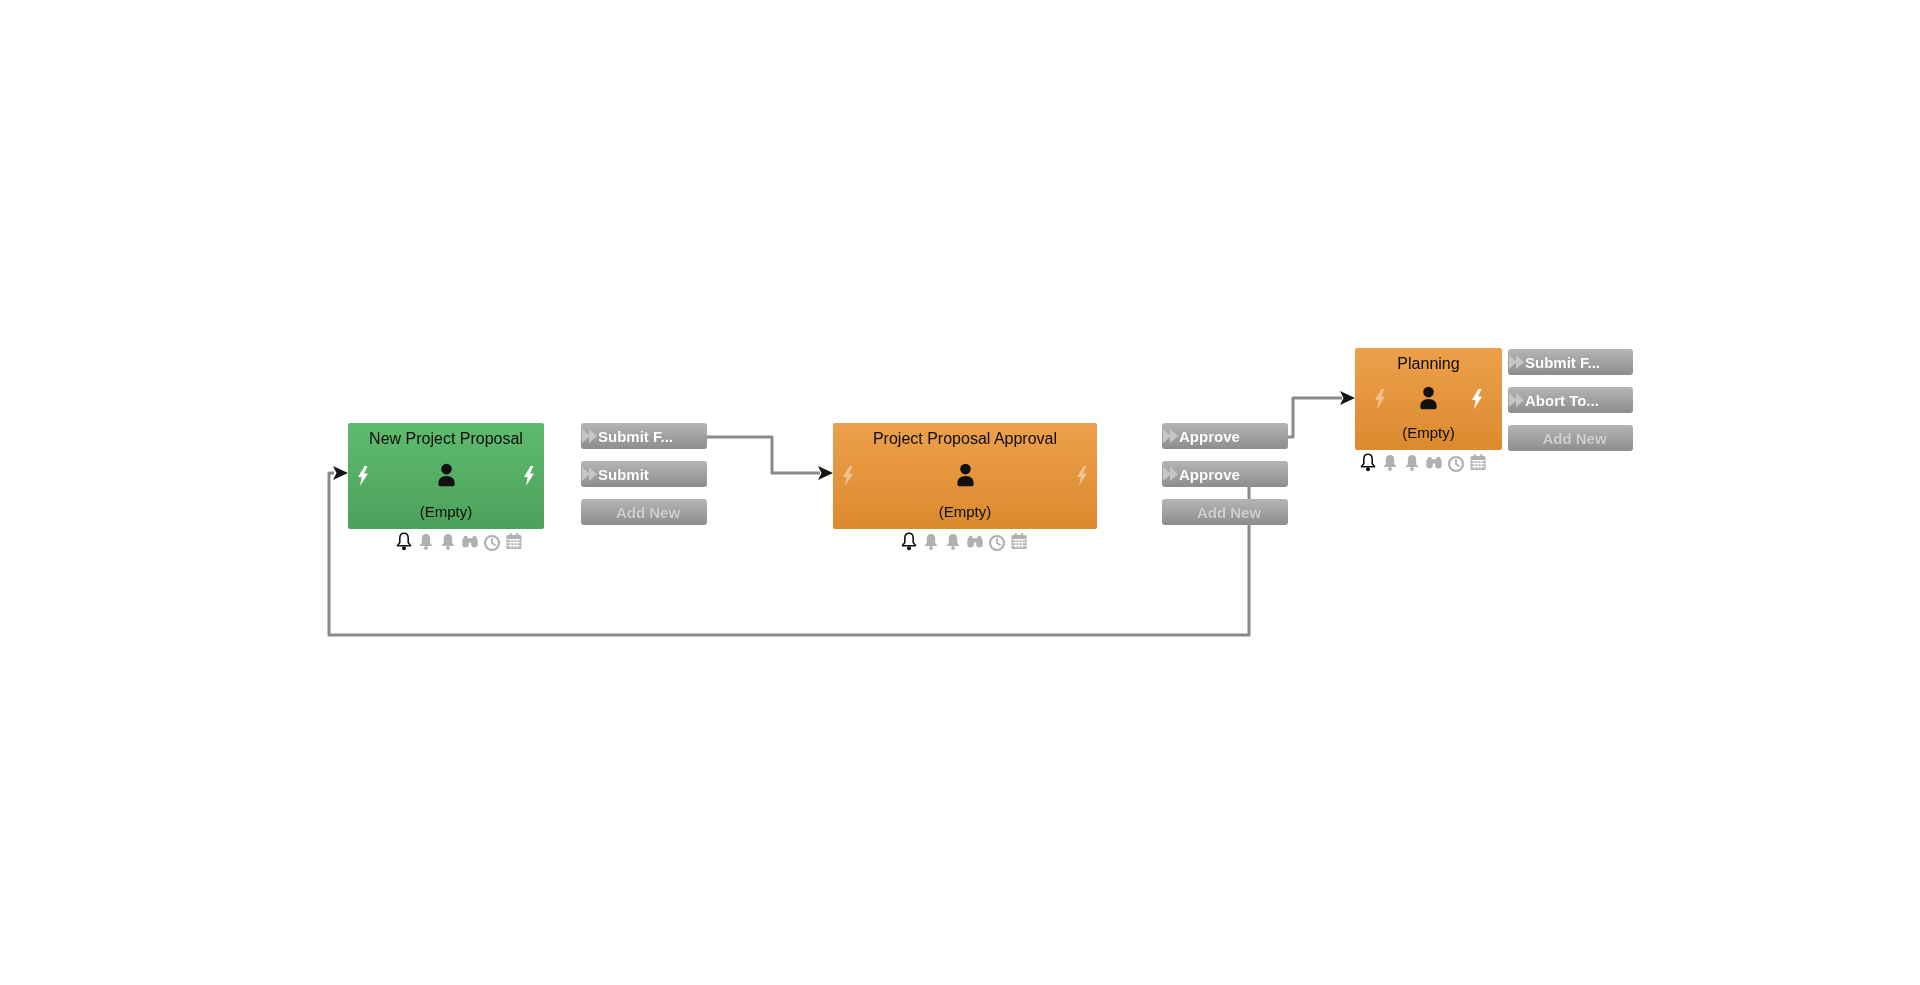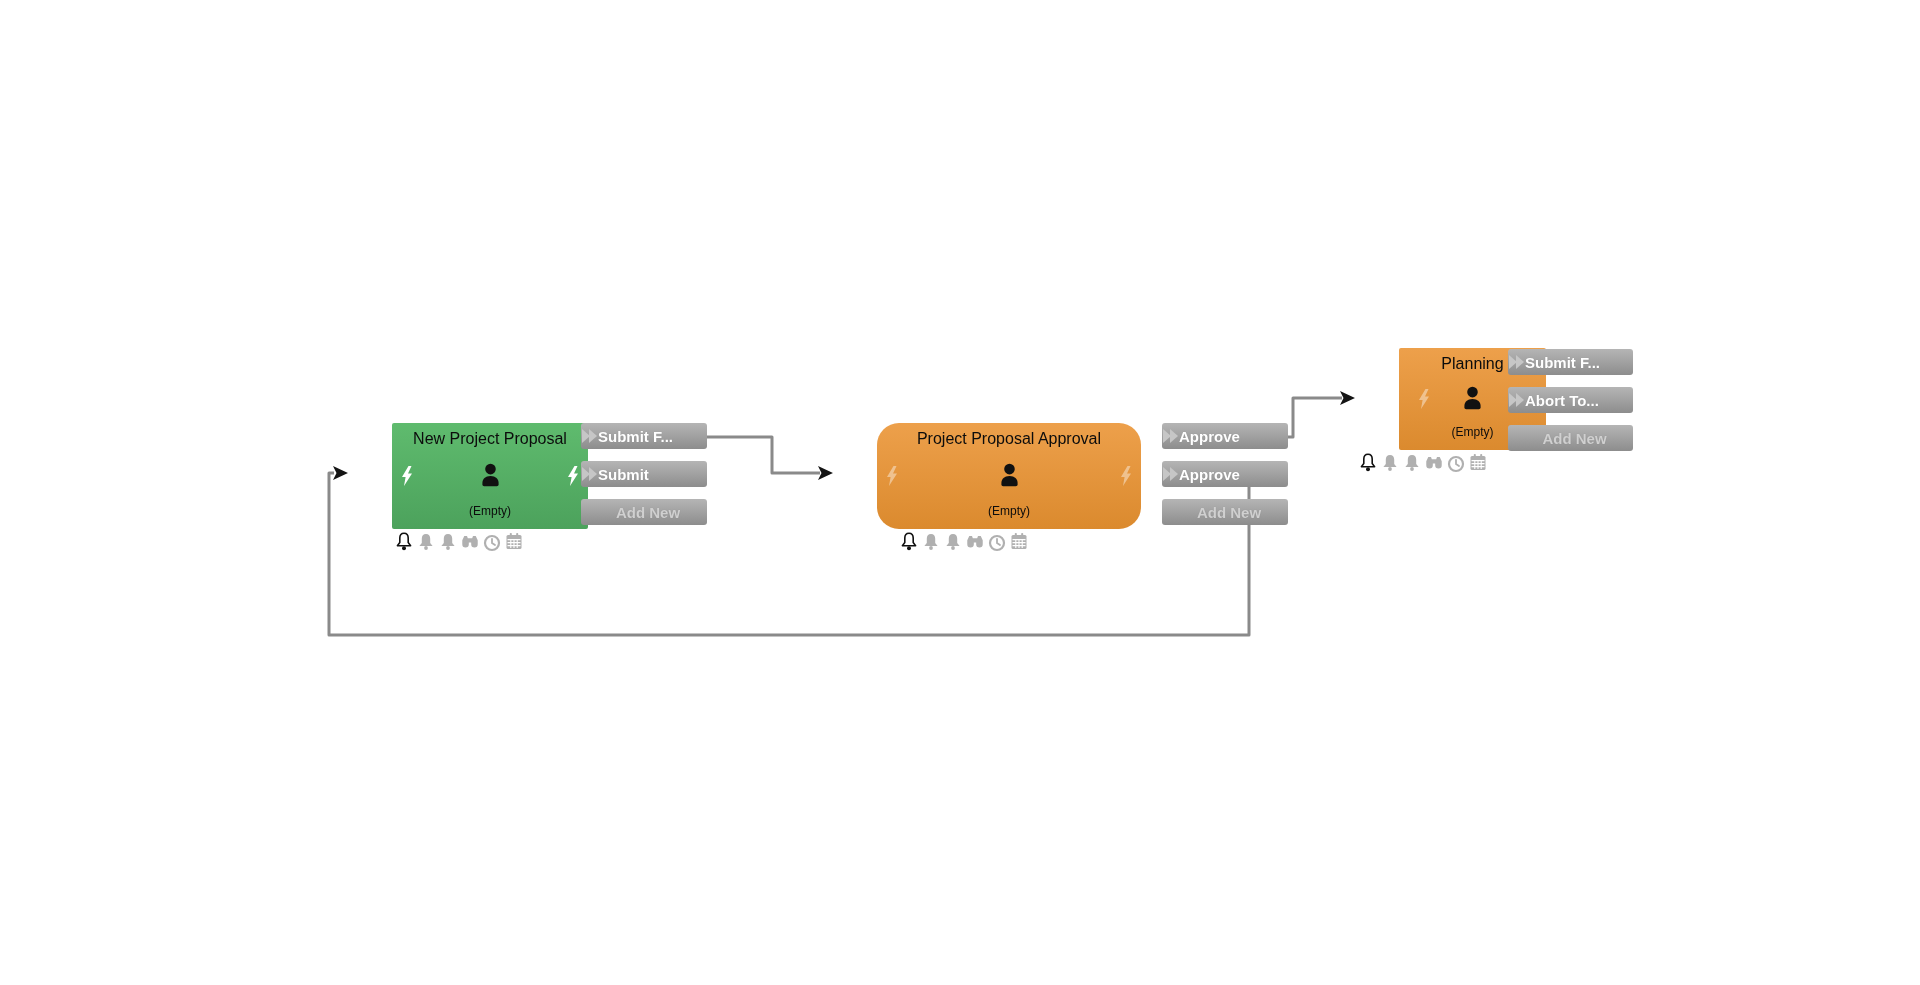--- a/index.html
+++ b/index.html
@@ -9,34 +9,33 @@
     font-family:"Liberation Sans", sans-serif;
   }
   .connectors{position:absolute;left:0;top:0;pointer-events:none;}
   .connectors path{pointer-events:stroke;}
 
   
   .node-box{
     position:absolute;box-sizing:border-box;border-radius:2px;
     display:flex;flex-direction:column;justify-content:space-between;
     padding:7px 4px 9px;
-    margin-left:44px;
   }
   .node-green{background:linear-gradient(180deg,#5fbb6e 0%,#4ca25c 100%);}
   .node-orange{background:linear-gradient(180deg,#eda04b 0%,#db8a2e 100%);}
   .node-title{text-align:center;font-size:16px;color:#0c0c0c;white-space:nowrap;line-height:18px;}
   .node-mid{display:flex;align-items:center;justify-content:space-between;padding:0 5px;flex:1;}
-  .node-empty{text-align:center;font-size:12px;color:#0c0c0c;line-height:17px;}
+  .node-empty{text-align:center;font-size:15px;color:#0c0c0c;line-height:17px;}
   .bolt{display:block;width:12px;height:20px;}
   .bolt svg{display:block;}
   .bolt-pale{opacity:0.42;}
   .person{display:block;width:27px;height:27px;}
 
   #node1{left:348px;top:423px;width:196px;height:106px;}
-  #node2{left:833px;top:423px;width:264px;height:106px;border-radius:22px;}
+  #node2{left:833px;top:423px;width:264px;height:106px;}
   #node3{left:1355px;top:348px;width:147px;height:102px;}
   #node3 .node-mid{padding:0 15px;}
 
   
   .actions{position:absolute;display:flex;flex-direction:column;gap:12px;}
   #actions1{left:581px;top:423px;width:126px;}
   #actions2{left:1162px;top:423px;width:126px;}
   #actions3{left:1508px;top:349px;width:125px;}
   .action-btn{
     position:relative;height:26px;border-radius:3px;box-sizing:border-box;

